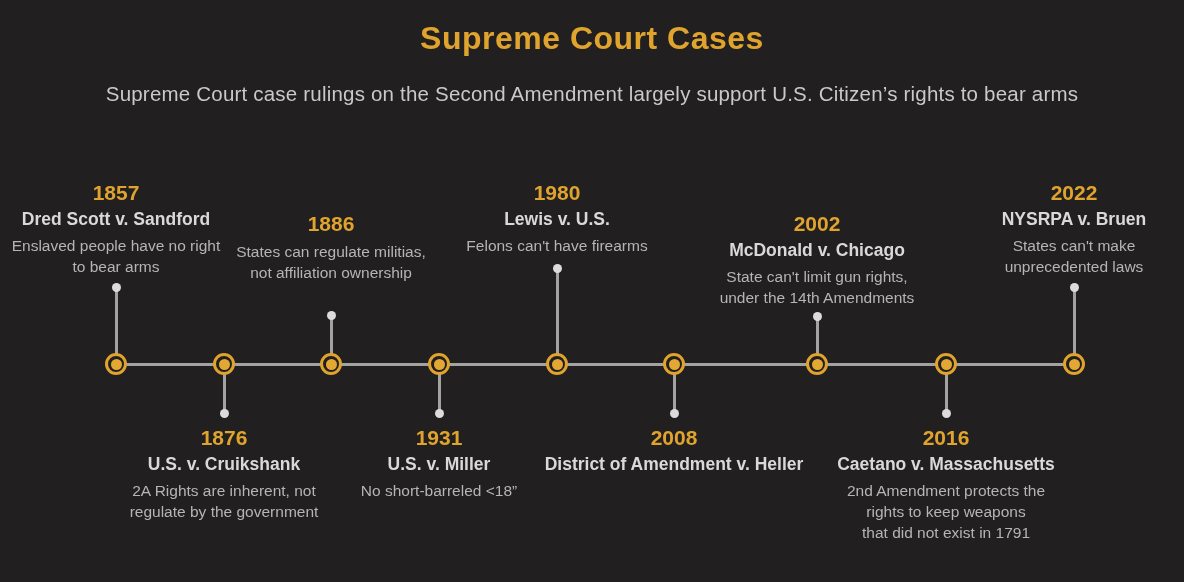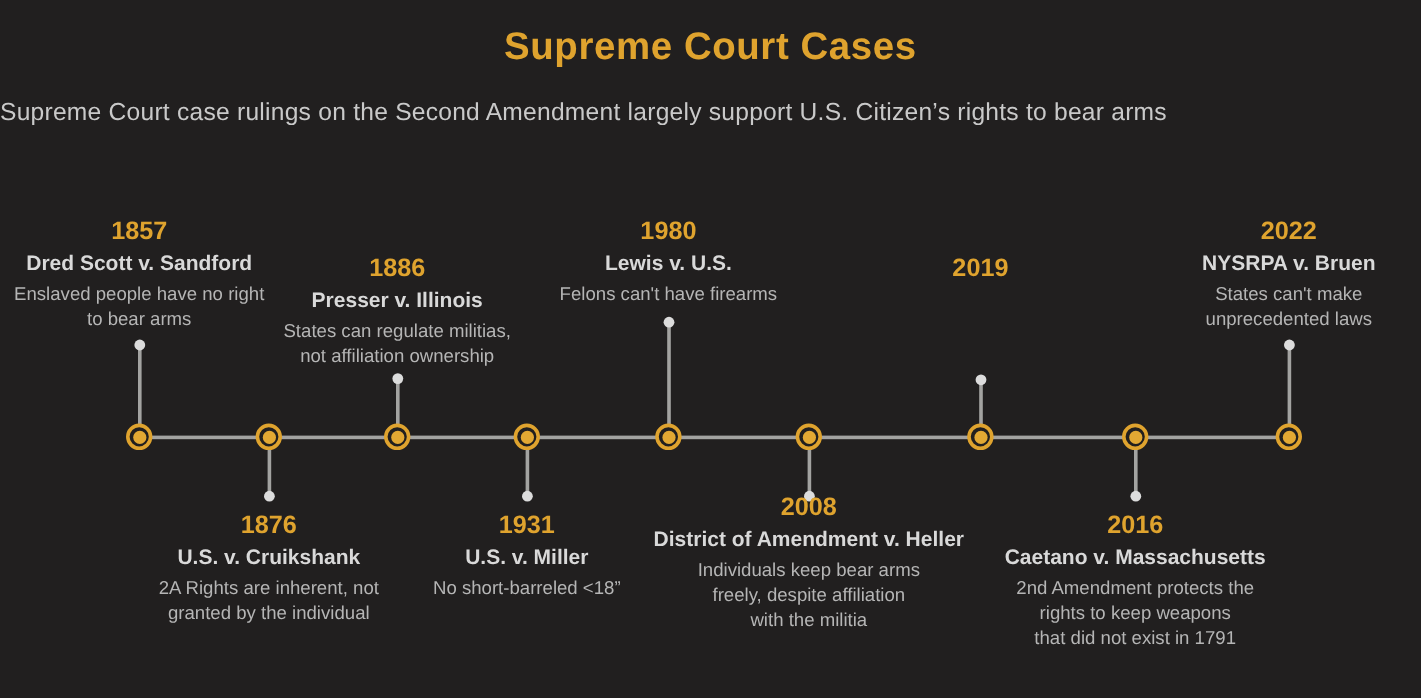--- a/index.html
+++ b/index.html
@@ -25,20 +25,21 @@
     font-weight: bold;
     color: #dfa32e;
     letter-spacing: 0.5px;
     margin: 0;
   }
   .subtitle {
     position: absolute;
     top: 82px;
     left: 0;
     width: 100%;
+    text-align: center;
     font-size: 20.5px;
     color: #c9c9c9;
     letter-spacing: 0.2px;
   }
   .axis {
     position: absolute;
     height: 3px;
     background: #a3a3a1;
   }
   .stem {
@@ -123,31 +124,30 @@
       <div class="stem" style="left: 222.5px; top: 364px; height: 49px;"></div>
       <div class="stem-dot" style="left: 219.5px; top: 408.5px;"></div>
       <div class="marker" style="left: 213px; top: 353px;">
         <div class="marker-inner"></div>
       </div>
       <div class="event-text" style="left: 94px; top: 426px;">
         <div class="event-year">1876</div>
         <div class="event-case">U.S. v. Cruikshank</div>
         <div class="event-desc">
           <div class="desc-line">2A Rights are inherent, not</div>
-          <div class="desc-line">granted by the individual</div>
+          <div class="desc-line">regulate by the government</div>
         </div>
       </div>
       <div class="stem" style="left: 329.5px; top: 315px; height: 49px;"></div>
       <div class="stem-dot" style="left: 326.5px; top: 310.5px;"></div>
       <div class="marker" style="left: 320px; top: 353px;">
         <div class="marker-inner"></div>
       </div>
       <div class="event-text" style="left: 201px; top: 212px;">
         <div class="event-year">1886</div>
-        <div class="event-case">Presser v. Illinois</div>
         <div class="event-desc">
           <div class="desc-line">States can regulate militias,</div>
           <div class="desc-line">not affiliation ownership</div>
         </div>
       </div>
       <div class="stem" style="left: 437.5px; top: 364px; height: 49px;"></div>
       <div class="stem-dot" style="left: 434.5px; top: 408.5px;"></div>
       <div class="marker" style="left: 428px; top: 353px;">
         <div class="marker-inner"></div>
       </div>
@@ -168,36 +168,36 @@
         <div class="event-case">Lewis v. U.S.</div>
         <div class="event-desc">
           <div class="desc-line">Felons can't have firearms</div>
         </div>
       </div>
       <div class="stem" style="left: 672.5px; top: 364px; height: 49px;"></div>
       <div class="stem-dot" style="left: 669.5px; top: 408.5px;"></div>
       <div class="marker" style="left: 663px; top: 353px;">
         <div class="marker-inner"></div>
       </div>
-      <div class="event-text" style="left: 544px; top: 411px;">
+      <div class="event-text" style="left: 544px; top: 426px;">
         <div class="event-year">2008</div>
         <div class="event-case">District of Amendment v. Heller</div>
-        <div class="event-desc">
-          <div class="desc-line">Individuals keep bear arms</div>
-          <div class="desc-line">freely, despite affiliation</div>
-          <div class="desc-line">with the militia</div>
-        </div>
       </div>
       <div class="stem" style="left: 815.5px; top: 316px; height: 48px;"></div>
       <div class="stem-dot" style="left: 812.5px; top: 311.5px;"></div>
       <div class="marker" style="left: 806px; top: 353px;">
         <div class="marker-inner"></div>
       </div>
       <div class="event-text" style="left: 687px; top: 212px;">
-        <div class="event-year">2019</div>
+        <div class="event-year">2002</div>
+        <div class="event-case">McDonald v. Chicago</div>
+        <div class="event-desc">
+          <div class="desc-line">State can't limit gun rights,</div>
+          <div class="desc-line">under the 14th Amendments</div>
+        </div>
       </div>
       <div class="stem" style="left: 944.5px; top: 364px; height: 49px;"></div>
       <div class="stem-dot" style="left: 941.5px; top: 408.5px;"></div>
       <div class="marker" style="left: 935px; top: 353px;">
         <div class="marker-inner"></div>
       </div>
       <div class="event-text" style="left: 816px; top: 426px;">
         <div class="event-year">2016</div>
         <div class="event-case">Caetano v. Massachusetts</div>
         <div class="event-desc">

